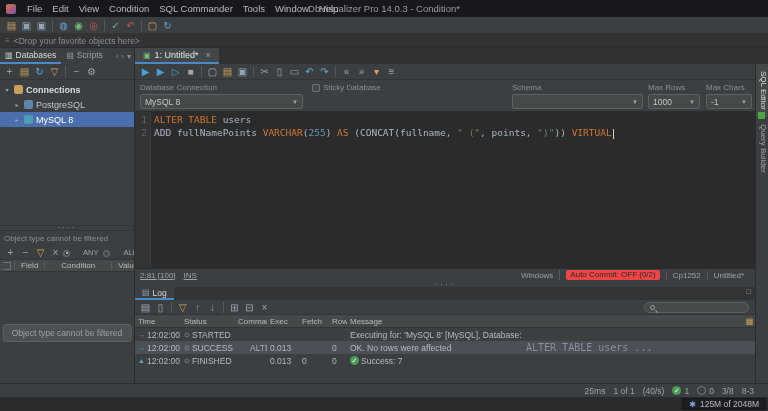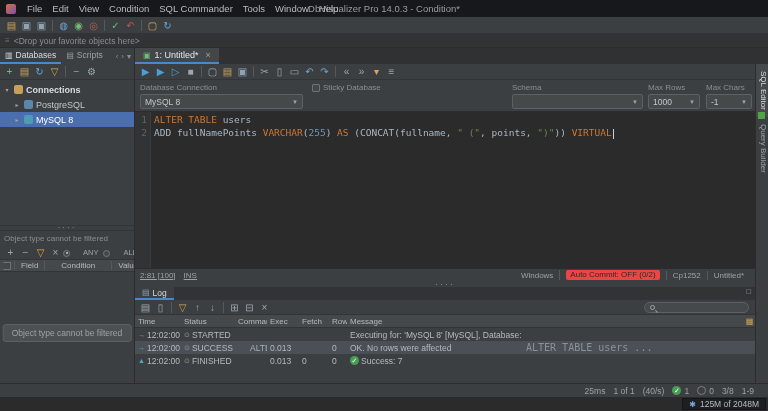--- a/index.html
+++ b/index.html
@@ -426,21 +426,21 @@
     <span class="sb-item">(40/s)</span>
     <span class="sb-item">
       <span class="circle-badge circle-ok">✓</span>
       <span>1</span>
     </span>
     <span class="sb-item">
       <span class="circle-badge circle-muted"></span>
       <span>0</span>
     </span>
     <span class="sb-item">3/8</span>
-    <span class="sb-item">1-9</span>
+    <span class="sb-item">8-3</span>
   </div>
 
   <div class="memory-bar">
     <div class="memory-box">
       <span class="micon">✱</span>
       <span>125M of 2048M</span>
     </div>
   </div>
 
 </div>

